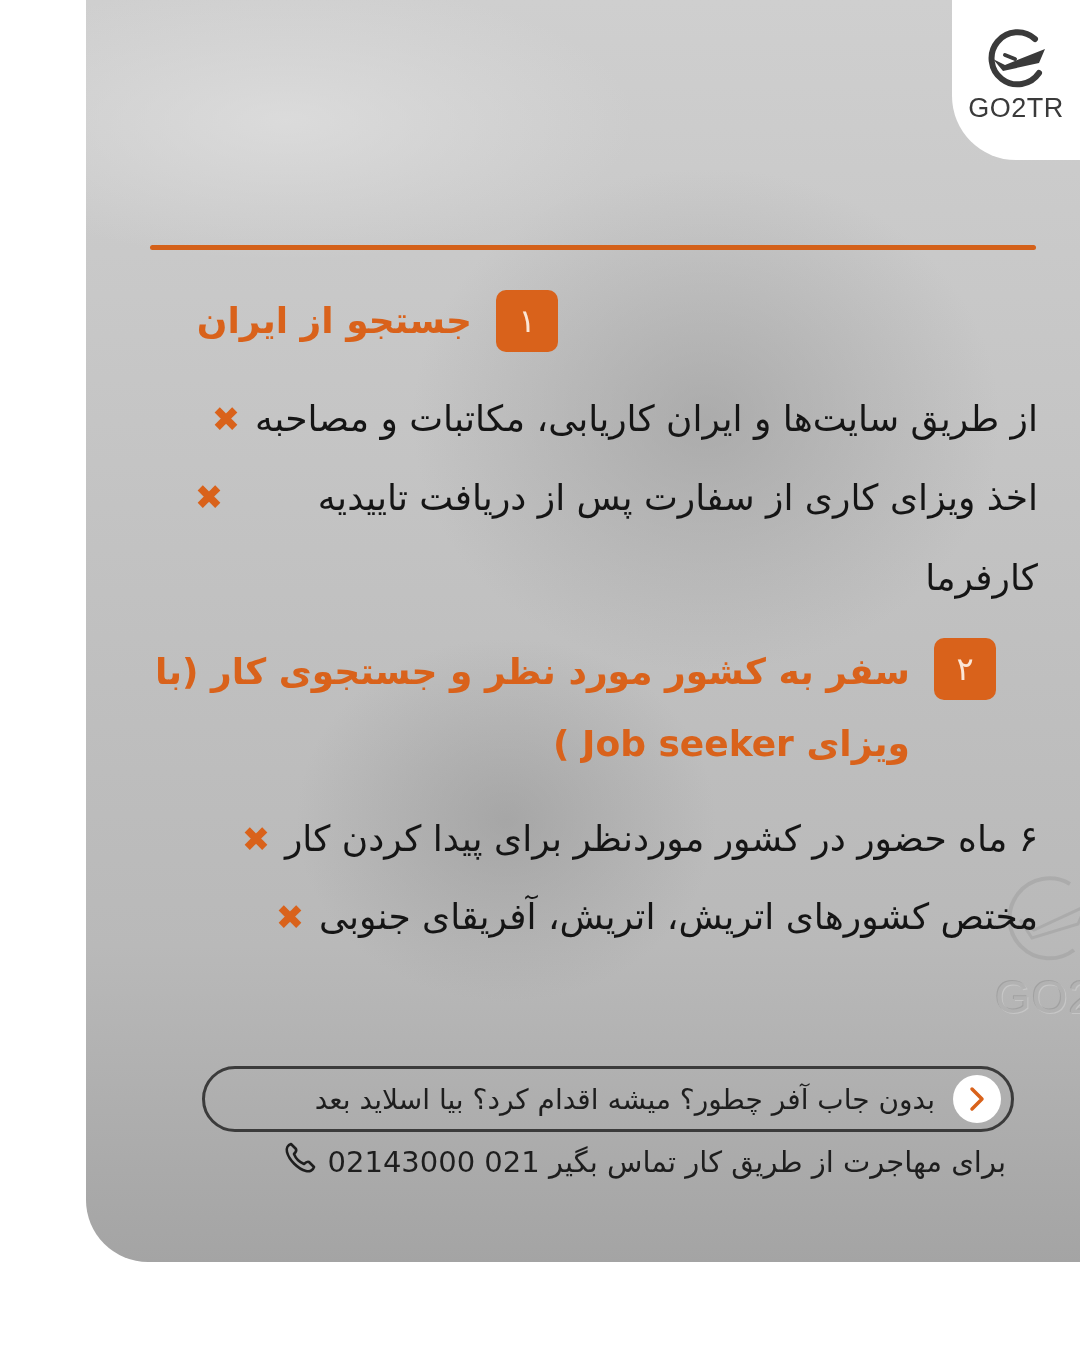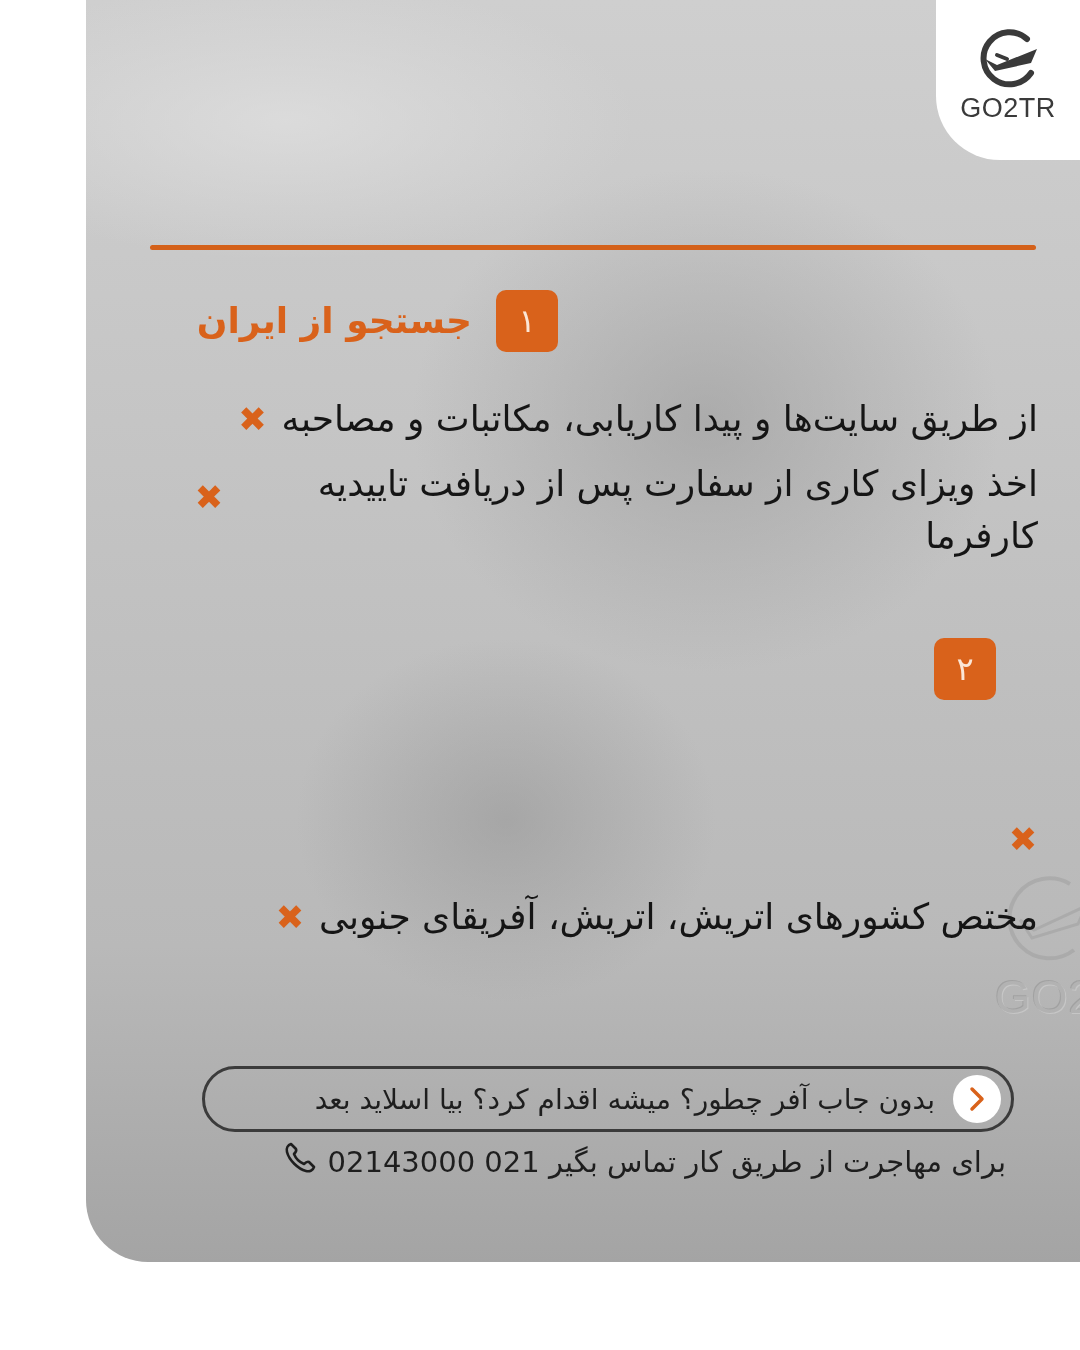--- a/index.html
+++ b/index.html
@@ -16,21 +16,21 @@
         radial-gradient(ellipse 300px 260px at 420px 820px, rgba(140,140,140,0.45), rgba(140,140,140,0) 70%),
         radial-gradient(ellipse 500px 200px at 200px 120px, rgba(225,225,225,0.7), rgba(225,225,225,0) 70%),
         linear-gradient(180deg, #cfcfcf 0%, #c3c3c3 40%, #b9b9b9 75%, #a4a4a4 100%);
       overflow: hidden;
     }
 
     
     .logo-tab {
       position: absolute;
       right: 0; top: 0;
-      width: 144px; height: 160px;
+      width: 128px; height: 160px;
       background: #ffffff;
       border-bottom-left-radius: 64px;
       display: flex; flex-direction: column; align-items: center; justify-content: flex-end;
       padding-bottom: 36px;
     }
     .logo-tab svg { width: 66px; height: 60px; margin-bottom: 4px; }
     .logo-text {
       font-family: "Liberation Sans", sans-serif;
       font-size: 27px; color: #3a3a3a; letter-spacing: 0.5px;
     }
@@ -97,21 +97,21 @@
       font-size: 36px; color: #151515; line-height: 78px;
     }
     .bullet .x-icon {
       color: #d9621b; font-size: 34px; font-weight: bold;
       line-height: 78px; flex-shrink: 0; width: 30px; text-align: center;
       order: 2;
     }
     .bullet .txt { order: 1; text-align: right; }
     .b1 { left: 30px; top: 380px; width: 922px; }
     .b2 { left: 30px; top: 800px; width: 922px; }
-    .bullet.wrap .txt { width: 800px; line-height: 52px; }
+    .bullet.wrap .txt { width: 800px; line-height: 80px; }
 
     
     .next-pill {
       position: absolute;
       left: 116px; top: 1066px;
       width: 812px; height: 66px;
       border: 3px solid #3b3b3b;
       border-radius: 33px;
       display: flex; align-items: center; direction: rtl;
       padding: 4px 10px;
@@ -159,35 +159,37 @@
 
   <div class="title-rule"></div>
 
   <div class="section-head s1-head">
     <span class="num-badge">۱</span>
     <span class="section-title">جستجو از ایران</span>
   </div>
 
   <div class="bullets b1">
     <div class="bullet">
-      <span class="txt">از طریق سایت‌ها و پیدا کاریابی، مکاتبات و مصاحبه</span>
+      <span class="txt">از طریق سایت‌ها و ایران کاریابی، مکاتبات و مصاحبه</span>
       <span class="x-icon">✖</span>
     </div>
     <div class="bullet wrap">
       <span class="txt">اخذ ویزای کاری از سفارت پس از دریافت تاییدیه کارفرما</span>
       <span class="x-icon">✖</span>
     </div>
   </div>
 
   <div class="section-head s2-head">
     <span class="num-badge">۲</span>
+    <span class="section-title">سفر به کشور مورد نظر و جستجوی کار (با ویزای Job seeker )</span>
   </div>
 
   <div class="bullets b2">
     <div class="bullet">
+      <span class="txt">۶ ماه حضور در کشور موردنظر برای پیدا کردن کار</span>
       <span class="x-icon">✖</span>
     </div>
     <div class="bullet">
       <span class="txt">مختص کشورهای اتریش، اتریش، آفریقای جنوبی</span>
       <span class="x-icon">✖</span>
     </div>
   </div>
 
   <div class="next-pill">
     <span class="chev-btn">

